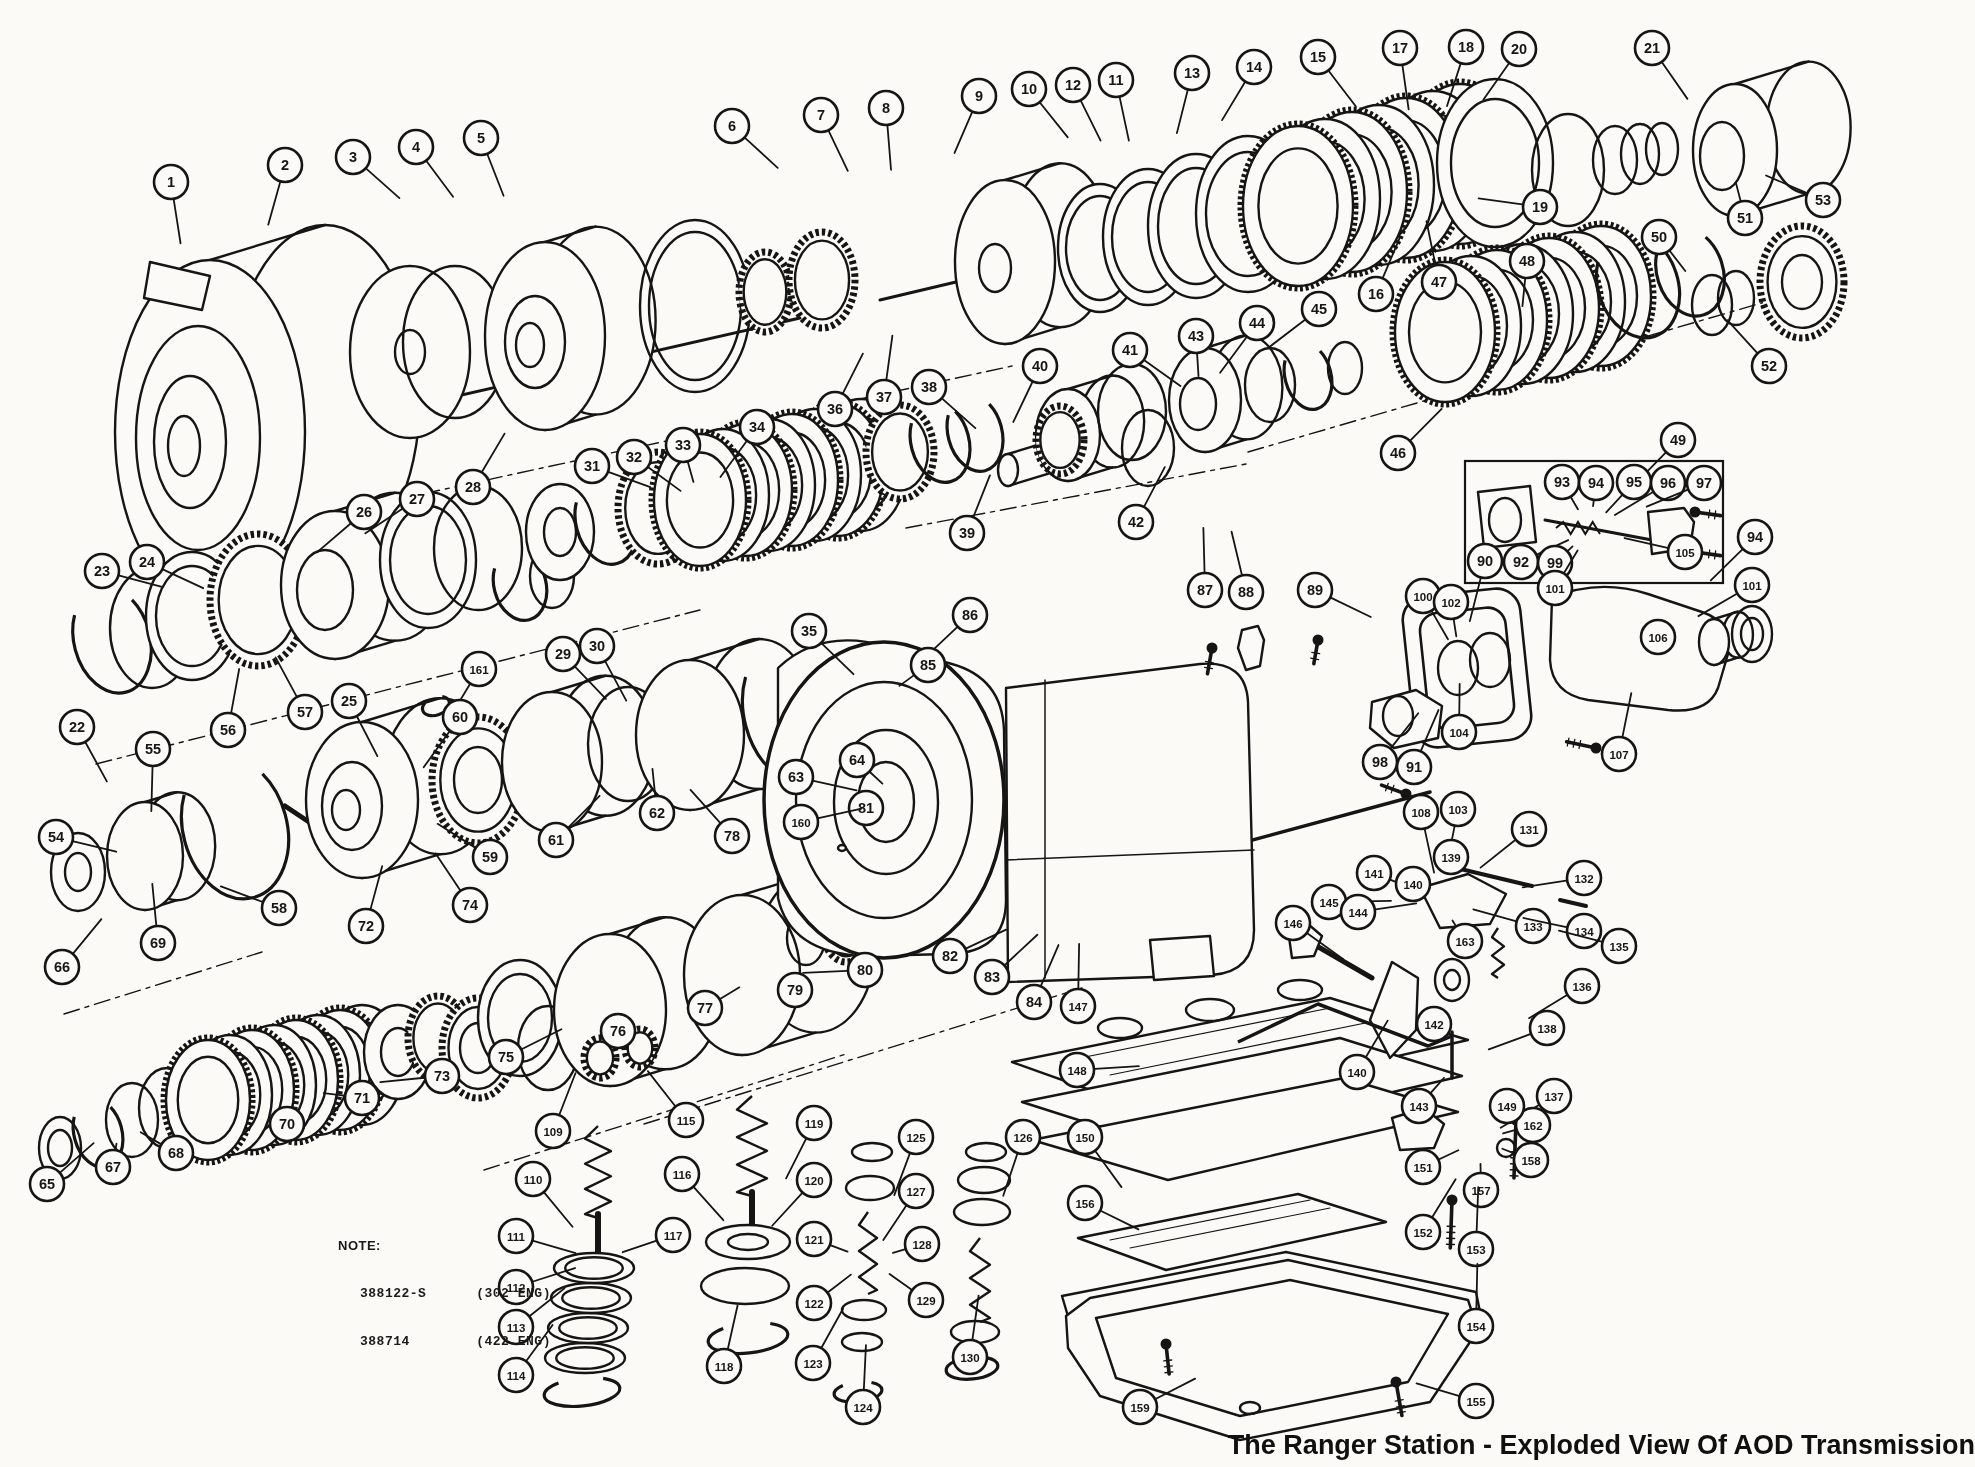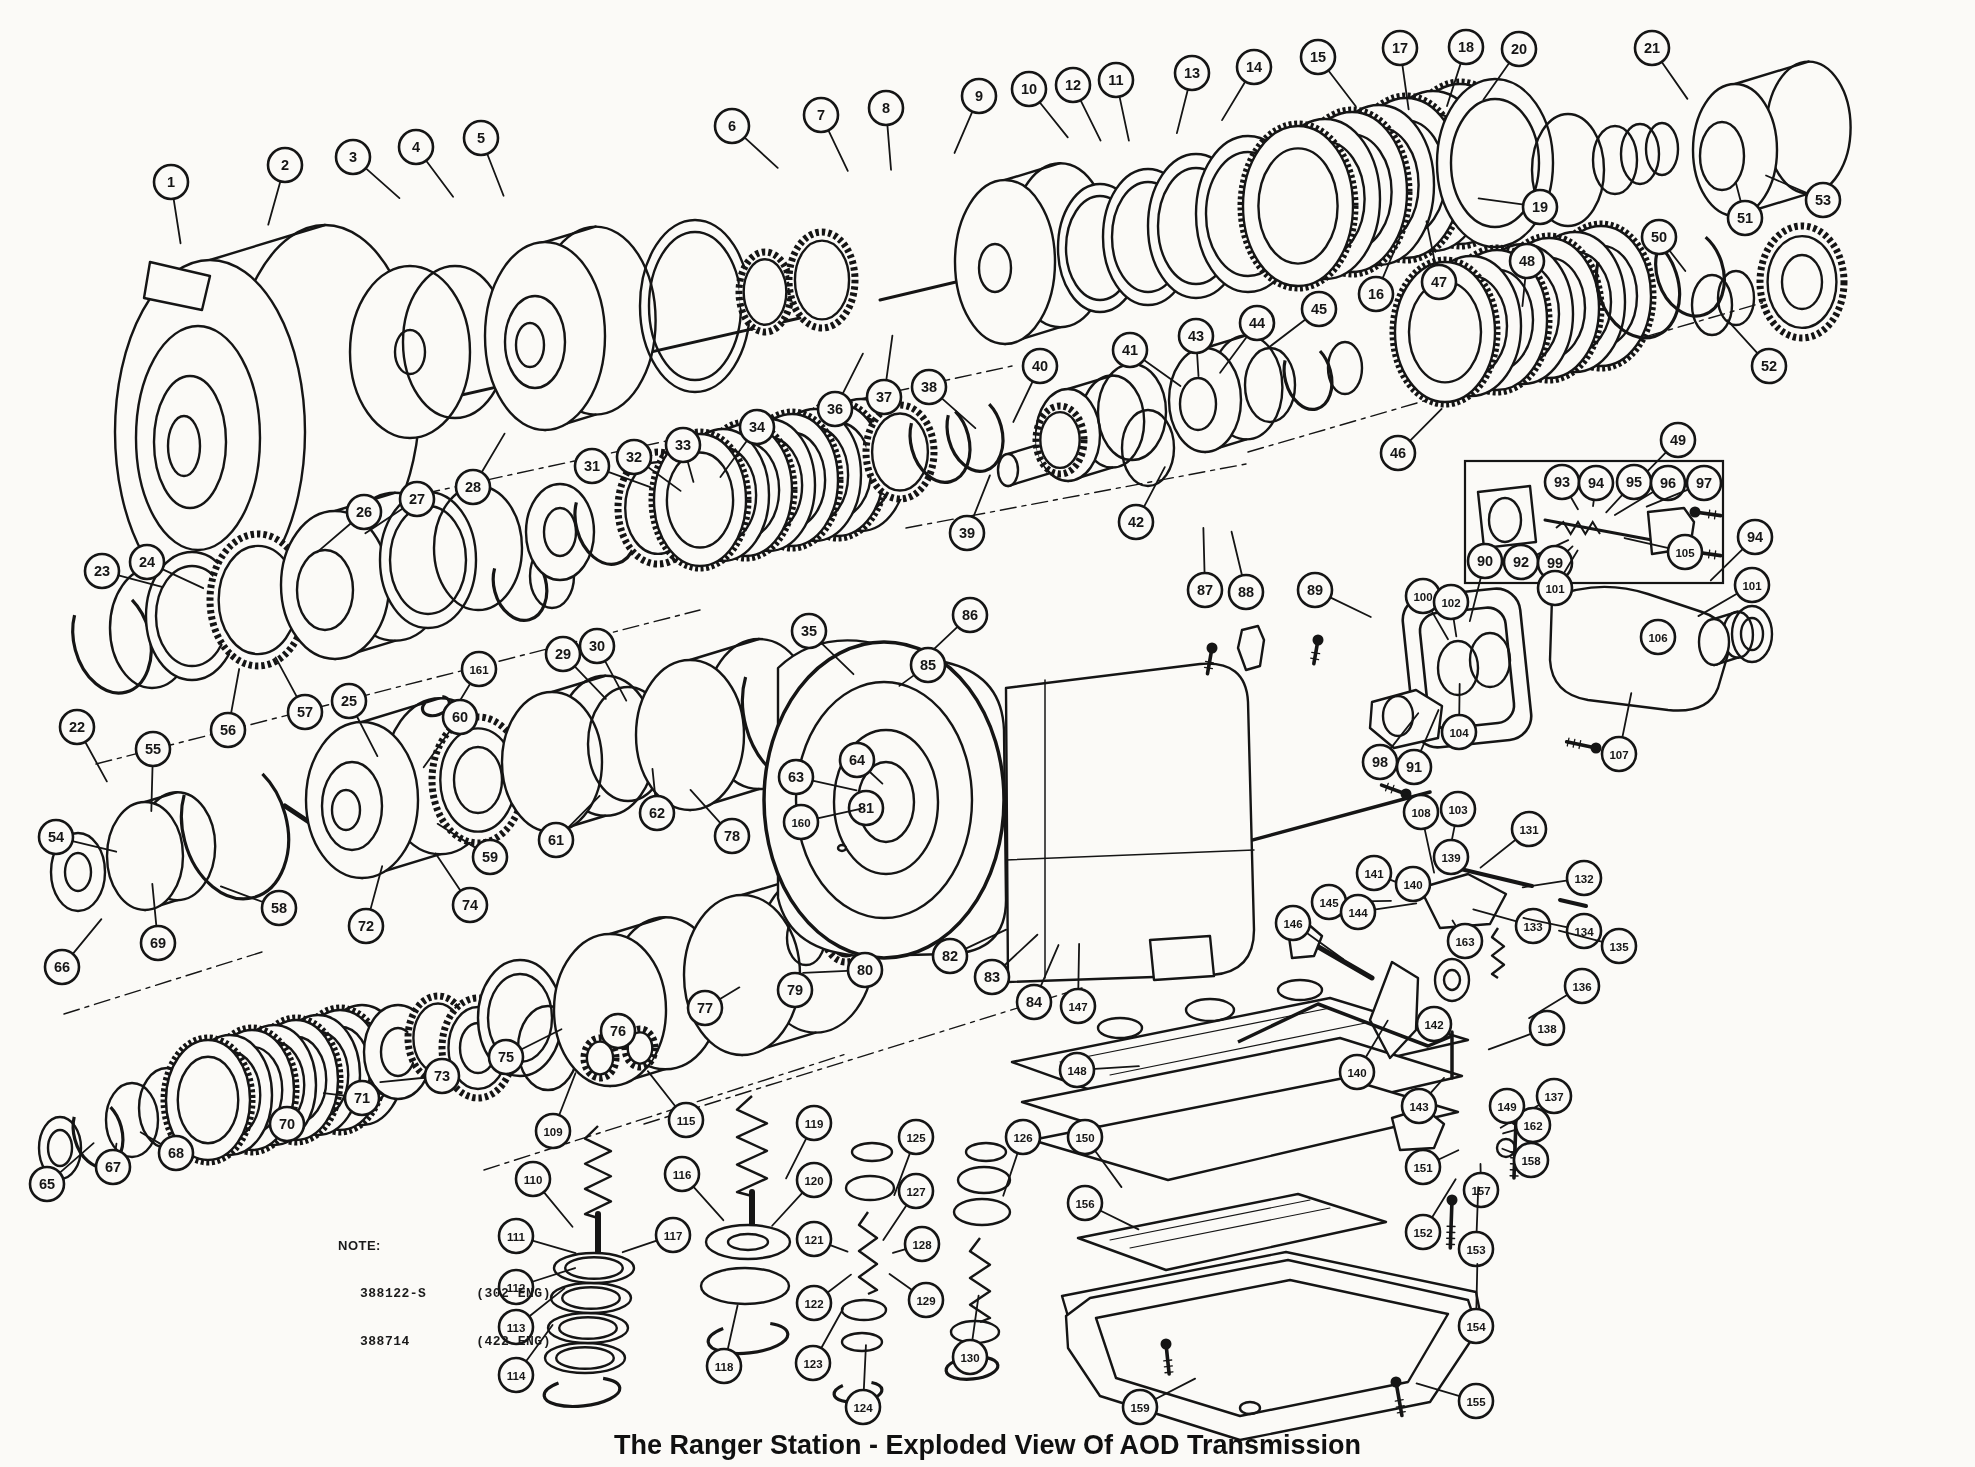--- a/index.html
+++ b/index.html
@@ -11,21 +11,21 @@
   }
   #stage{position:absolute;inset:0;}
   svg{display:block;}
   .note{
     position:absolute;left:338px;top:1206px;
     font-weight:bold;font-size:13px;line-height:16px;
     white-space:pre;letter-spacing:.5px;color:#1a1a1a;
   }
   .note .nl{margin-left:22px;font-family:Liberation Mono, monospace;}
   .caption{
-    position:absolute;left:0;right:0;bottom:6px;text-align:center;
+    position:absolute;left:0;right:0;bottom:6px;text-align:right;
     font-weight:bold;font-size:27px;color:#101010;
   }
 </style>
 <title>The Ranger Station - Exploded View Of AOD Transmission</title></head>
 <body>
 
 <div id="stage">
   <svg id="diagram" xmlns="http://www.w3.org/2000/svg" width="1975" height="1467" viewBox="0 0 1975 1467">
       <line x1="330" y1="514" x2="1012" y2="366" stroke="#151515" stroke-width="1.4" stroke-linecap="round" stroke-dasharray="16 6 4 6"></line>
       <line x1="1248" y1="452" x2="1834" y2="282" stroke="#151515" stroke-width="1.4" stroke-linecap="round" stroke-dasharray="16 6 4 6"></line>

